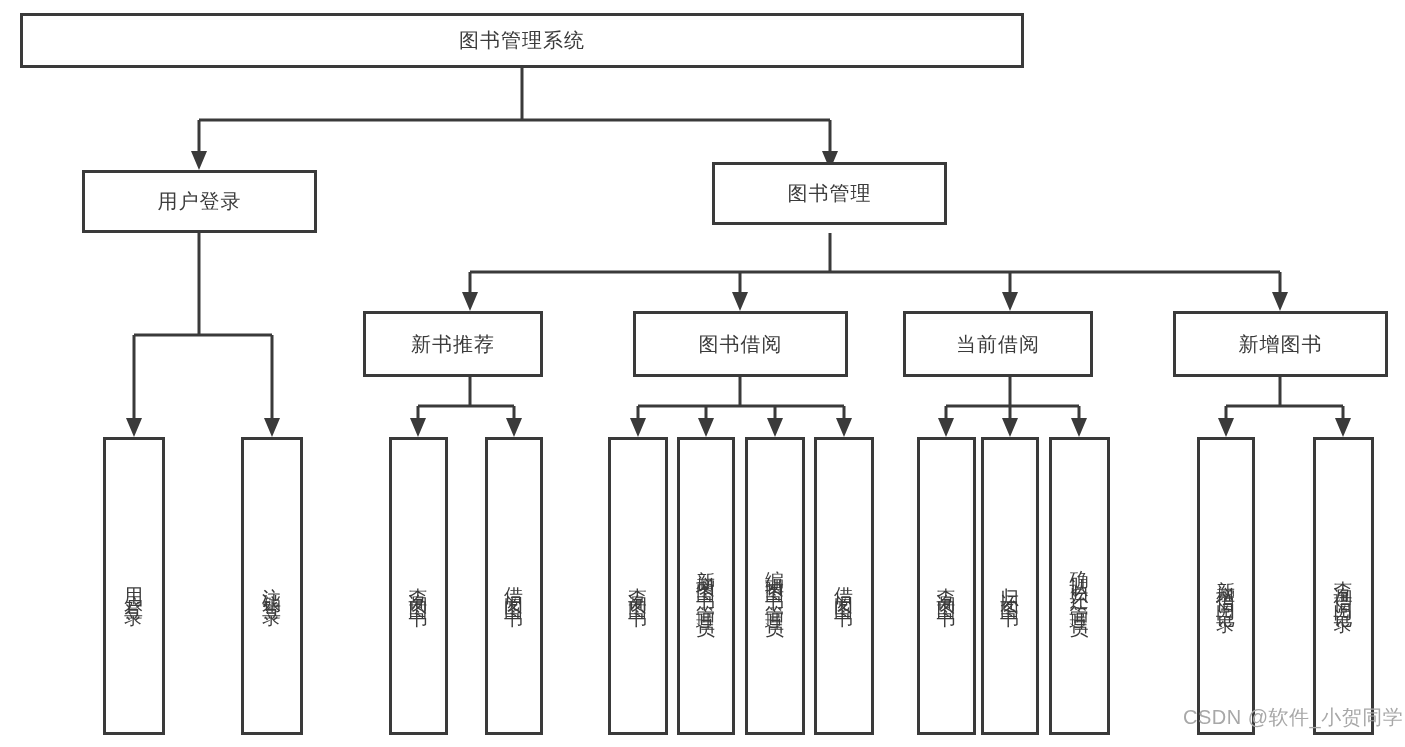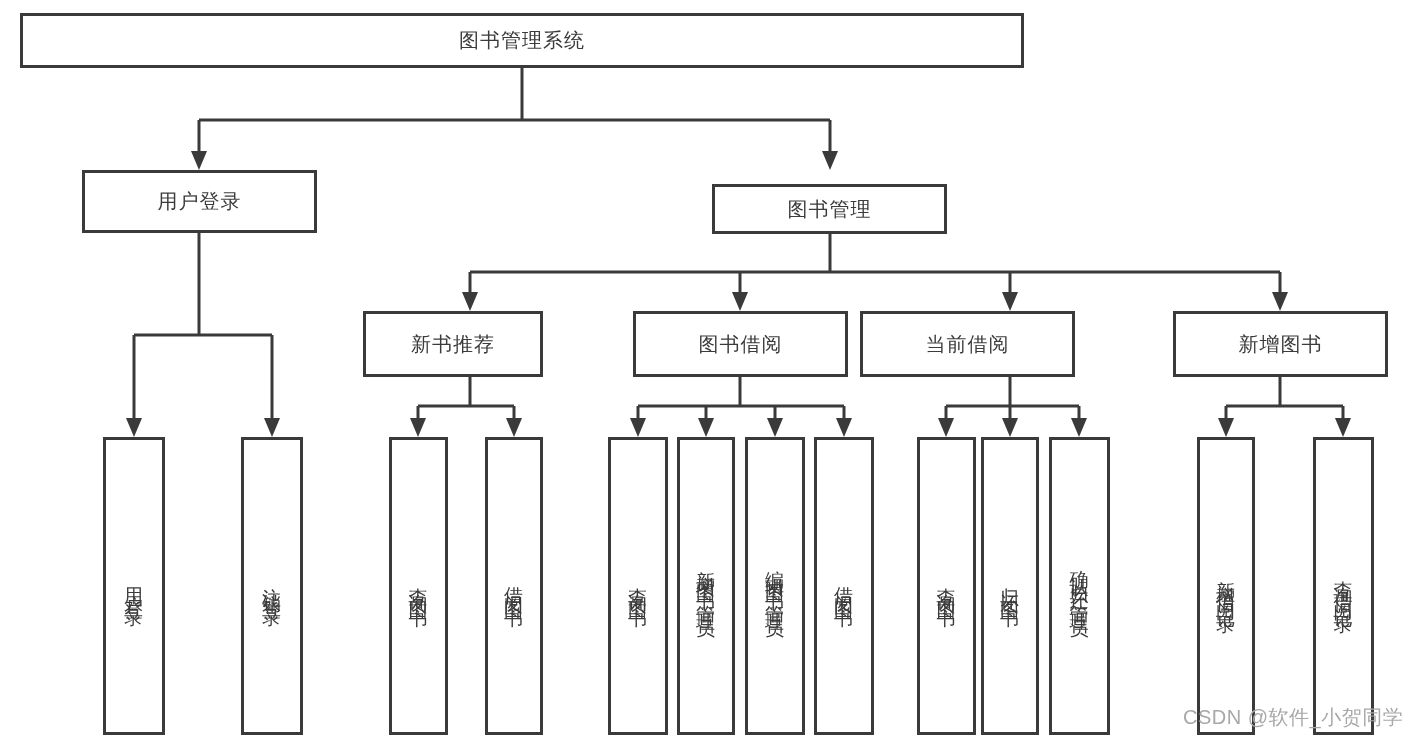--- a/index.html
+++ b/index.html
@@ -72,31 +72,31 @@
     </g>
   </svg>
 
   <div class="node h" style="left:20px;top:13px;width:1004px;height:55px;">
     <span class="lbl">图书管理系统</span>
   </div>
 
   <div class="node h" style="left:82px;top:170px;width:235px;height:63px;">
     <span class="lbl">用户登录</span>
   </div>
-  <div class="node h" style="left:712px;top:184px;width:235px;height:50px;">
+  <div class="node h" style="left:712px;top:162px;width:235px;height:63px;">
     <span class="lbl">图书管理</span>
   </div>
 
   <div class="node h" style="left:363px;top:311px;width:180px;height:66px;">
     <span class="lbl">新书推荐</span>
   </div>
   <div class="node h" style="left:633px;top:311px;width:215px;height:66px;">
     <span class="lbl">图书借阅</span>
   </div>
-  <div class="node h" style="left:860px;top:311px;width:215px;height:66px;">
+  <div class="node h" style="left:903px;top:311px;width:190px;height:66px;">
     <span class="lbl">当前借阅</span>
   </div>
   <div class="node h" style="left:1173px;top:311px;width:215px;height:66px;">
     <span class="lbl">新增图书</span>
   </div>
 
   <div class="node leaf" style="left:103px;top:437px;width:62px;height:298px;">
     <span class="lbl">用户登录</span>
   </div>
   <div class="node leaf" style="left:241px;top:437px;width:62px;height:298px;">

